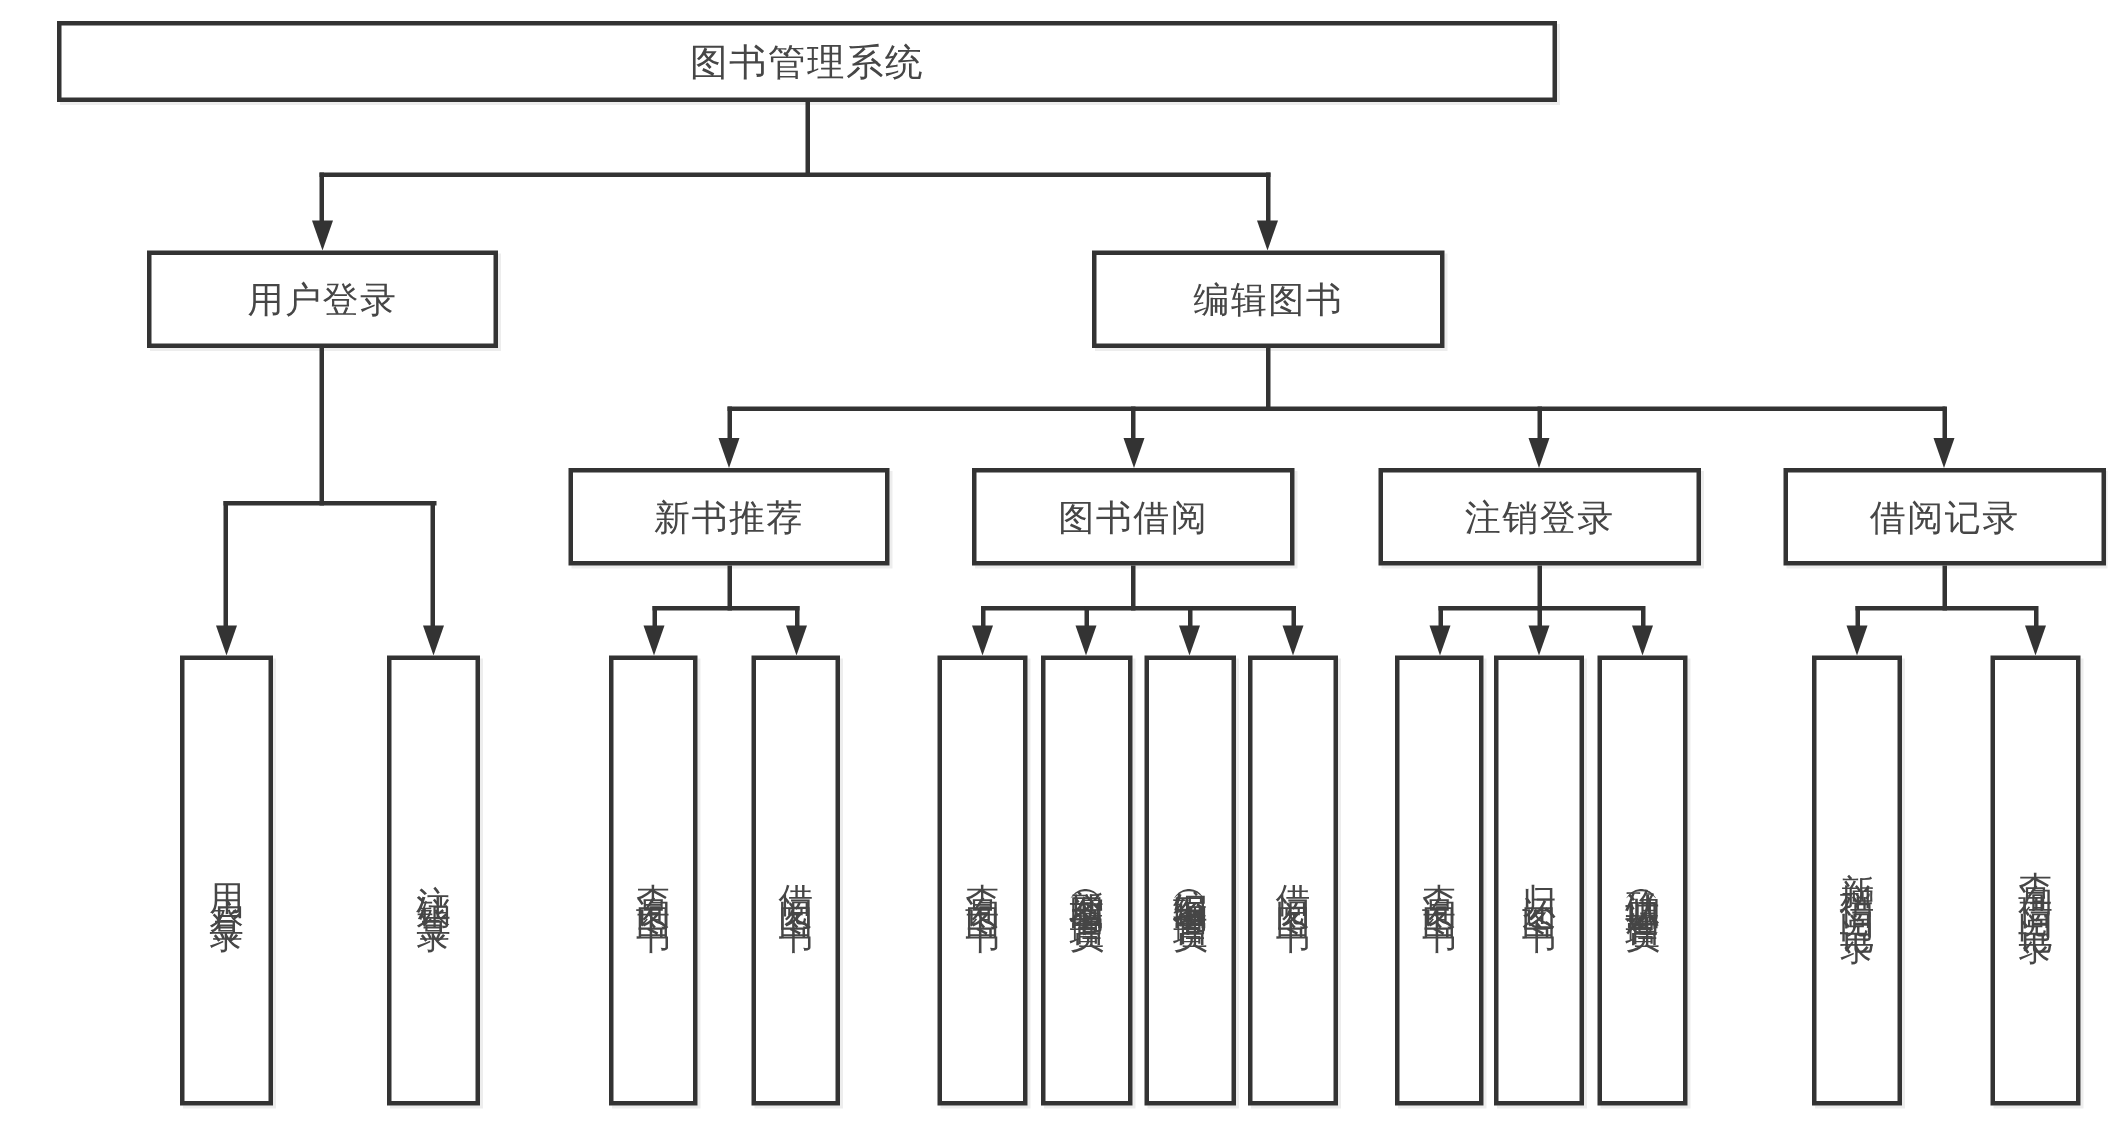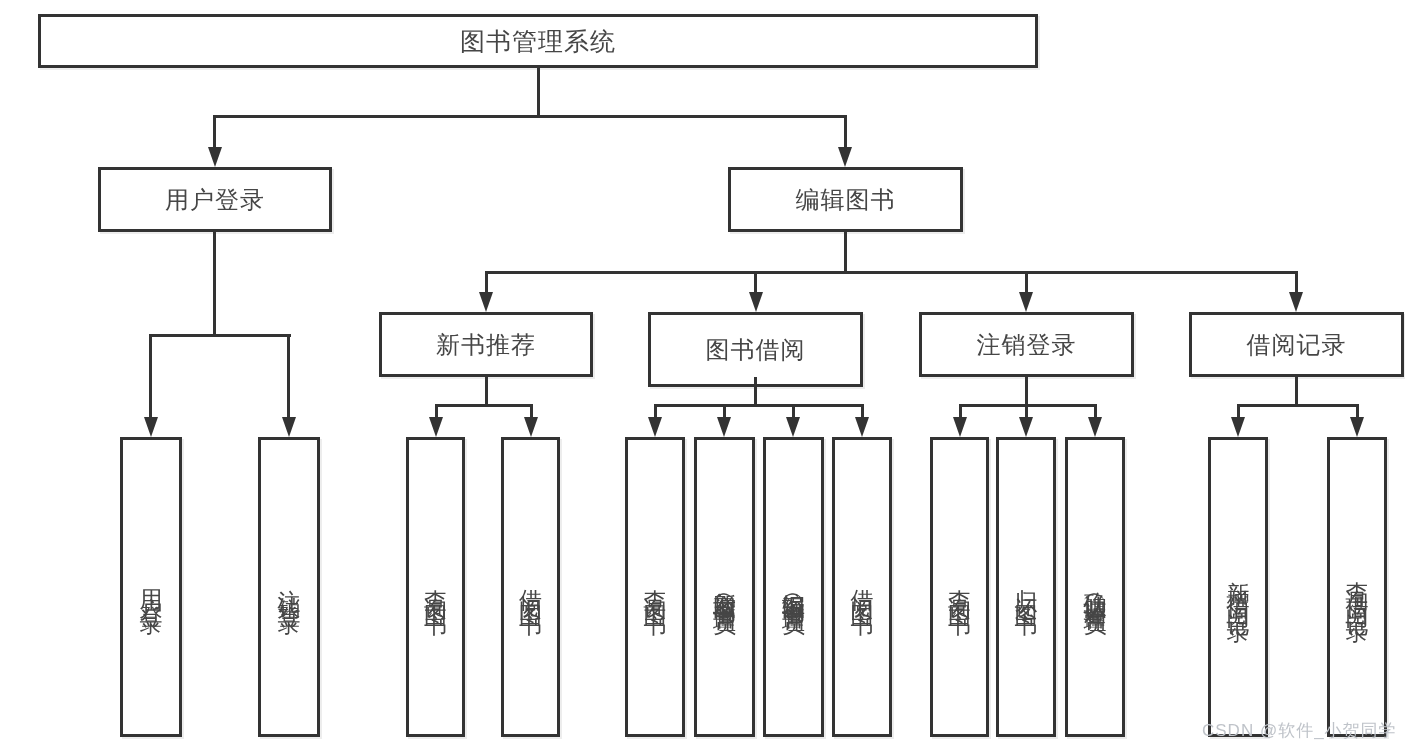--- a/index.html
+++ b/index.html
@@ -65,21 +65,21 @@
     <div class="edge" style="left:1279px;top:271px;width:3px;height:25px;"></div>
     <div class="arrow" style="left:463px;top:292px;"></div>
     <div class="arrow" style="left:733px;top:292px;"></div>
     <div class="arrow" style="left:1003px;top:292px;"></div>
     <div class="arrow" style="left:1273px;top:292px;"></div>
   </div>
 
   <div class="node hnode" style="left:363px;top:312px;width:214px;height:65px;">
     <span>新书推荐</span>
   </div>
-  <div class="node hnode" style="left:632px;top:312px;width:215px;height:75px;">
+  <div class="node hnode" style="left:632px;top:312px;width:215px;height:65px;">
     <span>图书借阅</span>
   </div>
   <div class="node hnode" style="left:903px;top:312px;width:215px;height:65px;">
     <span>注销登录</span>
   </div>
   <div class="node hnode" style="left:1173px;top:312px;width:215px;height:65px;">
     <span>借阅记录</span>
   </div>
 
   <div>
@@ -161,15 +161,14 @@
     <span class="vtext tight">确认归还（管理员）</span>
   </div>
 
   <div class="node vnode" style="left:1192px;top:437px;width:60px;height:300px;">
     <span class="vtext loose">新增借阅记录</span>
   </div>
   <div class="node vnode" style="left:1311px;top:437px;width:60px;height:300px;">
     <span class="vtext loose">查询借阅记录</span>
   </div>
 
-  <div class="watermark">CSDN @软件_小贺同学</div>
 
 </div>
 
 </body></html>

